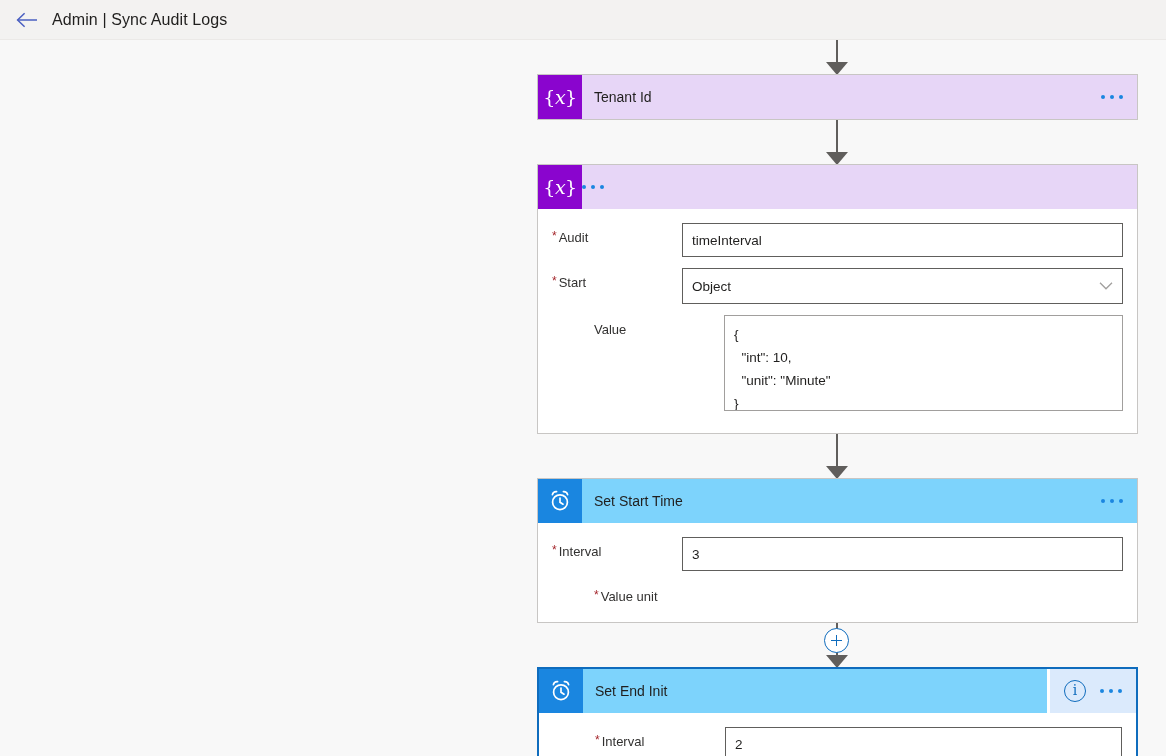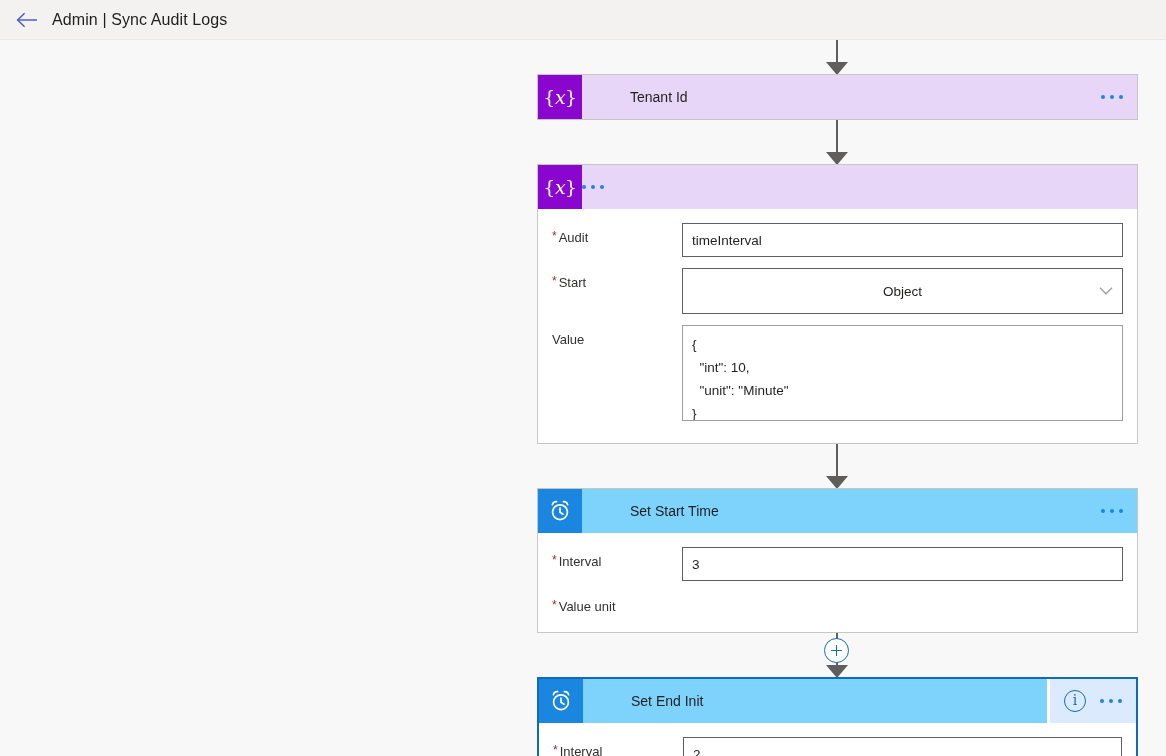--- a/index.html
+++ b/index.html
@@ -153,21 +153,20 @@
 
   .card-title {
     flex: 1;
     display: flex;
     align-items: center;
     padding-left: 12px;
     font-size: 14px;
     color: #201f1e;
     white-space: nowrap;
     overflow: hidden;
-    margin-left: 36px;
   }
 
   .head-actions {
     display: flex;
     align-items: center;
     padding-right: 14px;
     gap: 14px;
   }
   .head-actions.split {
     background: #dbeafc;
@@ -208,21 +207,21 @@
   
   .card-body {
     padding: 14px 14px 18px 14px;
     background: #ffffff;
   }
   .form-row {
     display: flex;
     align-items: flex-start;
     margin-bottom: 11px;
   }
-  .form-row:last-child { margin-bottom: 0; }
+  .form-row:last-child { margin-bottom: 0; margin-left: 42px; }
 
   .field-label {
     width: 130px;
     min-width: 130px;
     font-size: 13px;
     color: #323130;
     padding-top: 7px;
     display: flex;
     align-items: flex-start;
   }
@@ -246,32 +245,31 @@
     background: #ffffff;
     font-family: "Liberation Sans", sans-serif;
     font-size: 13.5px;
     color: #201f1e;
     padding: 16px 9px;
     outline: none;
   }
 
   .select-box {
     width: 100%;
-    height: 46px;
+    height: 36px;
     box-sizing: border-box;
     border: 1px solid #605e5c;
     background: #ffffff;
     display: flex;
     align-items: center;
     padding: 0 9px;
     font-size: 13.5px;
     color: #201f1e;
     cursor: pointer;
     position: relative;
-    justify-content: center;
   }
   .select-box .chev {
     position: absolute;
     right: 9px;
     top: 50%;
     transform: translateY(-50%);
     display: flex;
   }
 
   .textarea {

